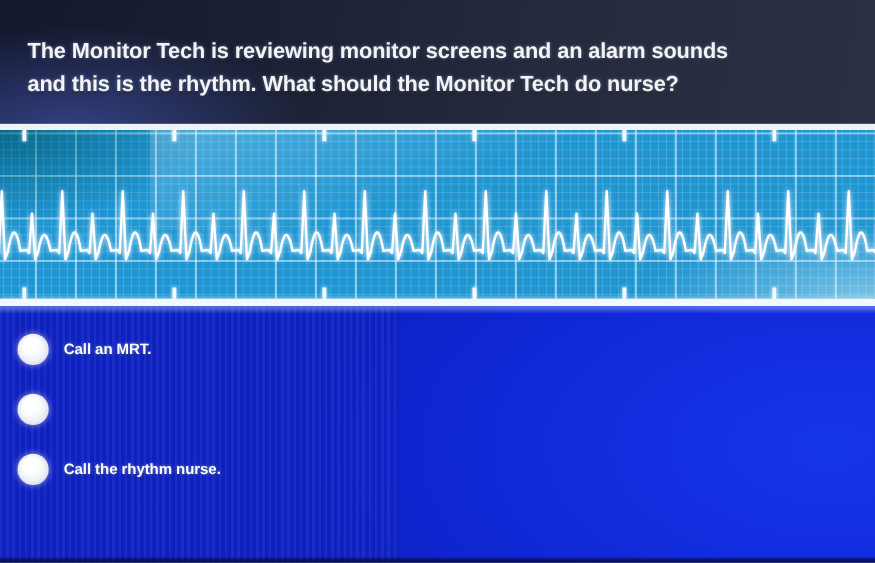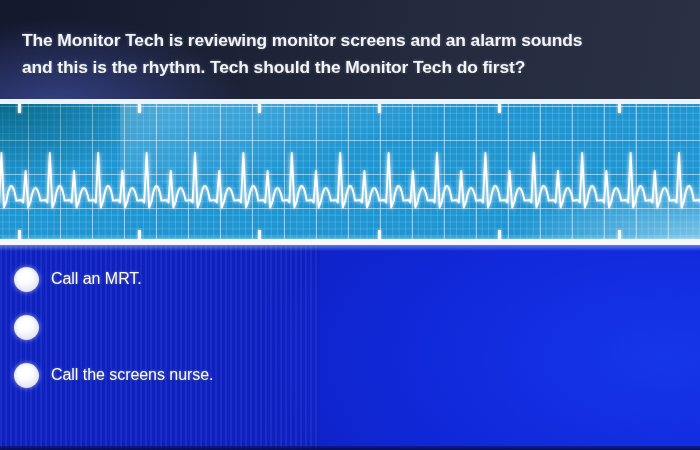--- a/index.html
+++ b/index.html
@@ -73,36 +73,36 @@
     opacity:.85;}
   #answers-sheen{position:absolute;left:0;top:0;width:700px;height:6px;
     background:linear-gradient(180deg, rgba(160,190,255,.55), rgba(160,190,255,0));}
   .answer-option{position:absolute;left:14px;width:660px;height:34px;display:flex;align-items:center;}
   .answer-radio{
     width:25px;height:25px;border-radius:50%;flex:0 0 25px;
     background:radial-gradient(circle at 42% 36%, #ffffff 28%, #eef1f7 58%, #dfe4ee 100%);
     box-shadow:0 0 5px rgba(255,255,255,.55), inset 0 0 4px rgba(160,170,200,.35);
   }
   .answer-label{
-    margin-left:12px;color:#fbfcff;font-size:16px;font-weight:normal;white-space:nowrap;
+    margin-left:12px;color:#fbfcff;font-size:12px;font-weight:bold;white-space:nowrap;
     letter-spacing:-.05px;
     text-shadow:0 0 3px rgba(190,210,255,.55), 0 1px 2px rgba(0,0,0,.45);
   }
   #bottom-edge{position:absolute;left:0;bottom:0;width:700px;height:4px;
     background:linear-gradient(180deg, rgba(8,16,90,.5), rgba(6,10,55,.85));}
 </style>
 </head>
 <body>
 
 <div id="screen">
 
   <div id="question-panel">
     <div id="question-text">
       <span class="ql">The Monitor Tech is reviewing monitor screens and an alarm sounds</span>
-      <span class="ql">and this is the rhythm. Tech should the Monitor Tech do first?</span>
+      <span class="ql">and this is the rhythm. What should the Monitor Tech do nurse?</span>
     </div>
   </div>
 
   <div id="ecg-panel">
     <div class="ecg-border" id="ecg-border-top"></div>
 
     <div id="ecg-field">
       <div id="ecg-grid"></div>
       <div id="ecg-tint-teal"></div>
       <div id="ecg-glare"></div>
@@ -133,18 +133,18 @@
 
     <div class="answer-option" style="top:17px">
       <span class="answer-radio"></span>
       <span class="answer-label">Call an MRT.</span>
     </div>
     <div class="answer-option" style="top:65px">
       <span class="answer-radio"></span>
     </div>
     <div class="answer-option" style="top:113px">
       <span class="answer-radio"></span>
-      <span class="answer-label">Call the screens nurse.</span>
+      <span class="answer-label">Call the rhythm nurse.</span>
     </div>
 
     <div id="bottom-edge"></div>
   </div>
 </div>
 
 </body></html>

